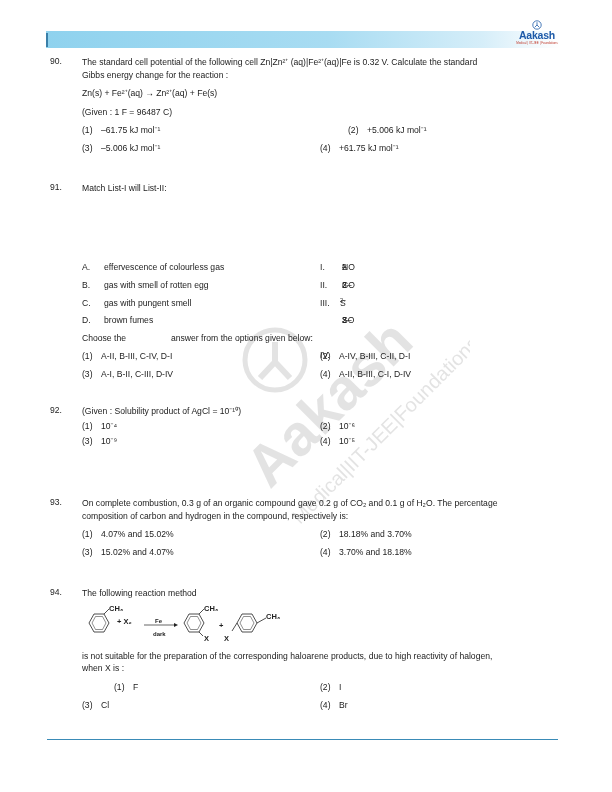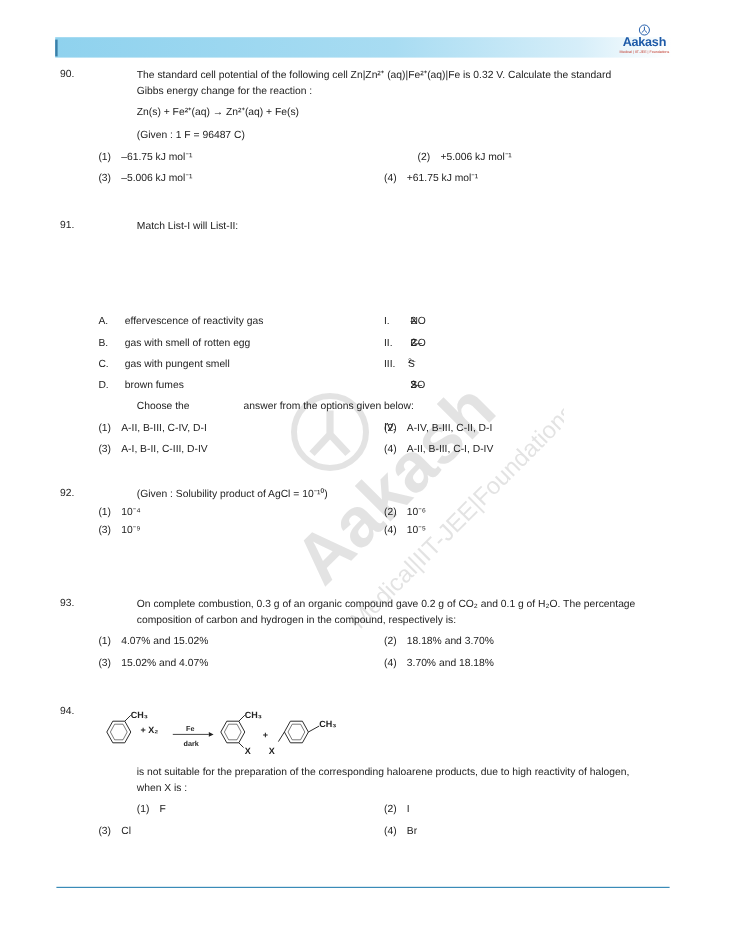--- a/index.html
+++ b/index.html
@@ -10,21 +10,21 @@
   .header-tick { position:absolute; left:46px; top:33px; width:1.5px; height:14px; background:#3a7fa8; }
   .logo { position:absolute; left:512px; top:20px; width:50px; text-align:center; }
   .logo-emblem { display:block; margin:0 auto; width:10px; height:10px; }
   .logo-name { display:block; font-weight:bold; font-size:10.5px; color:#1d5aa8; letter-spacing:-0.2px; line-height:11px; }
   .logo-tag { display:block; font-size:3px; color:#c0392b; line-height:4px; }
   .footer-line { position:absolute; left:47px; top:739px; width:511px; height:1px; background:#3a8bb7; }
 
   .q { position:absolute; left:50px; width:510px; }
   .qnum { position:absolute; left:0; top:0; }
   .qbody { margin-left:32px; line-height:12.5px; }
-  .line { display:block; margin-bottom:6px;margin-left:32px; }
+  .line { display:block; margin-bottom:6px; }
   .opts { position:relative; height:34px; }
   .opt { position:absolute; white-space:nowrap; }
   .opt .n { display:inline-block; width:19px; }
   sup, sub { font-size:5.5px; line-height:0; }
   .match-row { position:relative; height:18px; }
   .match-row span { position:absolute; }
   .watermark { position:absolute; left:230px; top:320px; width:240px; height:220px; pointer-events:none; opacity:0.16; }
   .scheme { position:relative; height:44px; margin:2px 0 4px;font-weight:bold; }
 </style>
 </head>
@@ -65,21 +65,21 @@
 </div>
 
 <div class="q" style="top:182px;">
   <span class="qnum">91.</span>
   <div class="qbody">
     <span class="line">Match List-I will List-II:</span>
     <div style="height:60px;"></div>
     <div>
       <div class="match-row">
         <span style="left:0;">A.</span>
-        <span style="left:22px;">effervescence of reactivity gas</span>
+        <span style="left:22px;">effervescence of colourless gas</span>
         <span style="left:238px;">I.</span>
         <span style="left:260px;">
             <span>NO</span>
             <span class="ss">
               <span>–</span>
               <span>2</span>
             </span>
           </span>
       </div>
       <div class="match-row">
@@ -149,20 +149,21 @@
       <div class="opt" style="left:238px;top:0;"><span class="n">(2)</span><span>18.18% and 3.70%</span></div>
       <div class="opt" style="left:0;top:18px;"><span class="n">(3)</span><span>15.02% and 4.07%</span></div>
       <div class="opt" style="left:238px;top:18px;"><span class="n">(4)</span><span>3.70% and 18.18%</span></div>
     </div>
   </div>
 </div>
 
 <div class="q" style="top:587px;">
   <span class="qnum">94.</span>
   <div class="qbody">
+    <span class="line" style="margin-bottom:0;">The following reaction method</span>
     <div class="scheme">
       <svg width="240" height="44" viewBox="0 0 240 44" style="position:absolute;left:0;top:0;">
 
         <g stroke="#222" stroke-width="0.8" fill="none">
           <polygon points="12,12 22,12 27,21 22,30 12,30 7,21"></polygon>
           <polygon points="13.5,14.5 20.5,14.5 24,21 20.5,27.5 13.5,27.5 10,21" stroke-width="0.5"></polygon>
           <line x1="22" y1="12" x2="27" y2="7"></line>
         </g>
 
         <line x1="62" y1="23" x2="92" y2="23" stroke="#222" stroke-width="0.7"></line>

